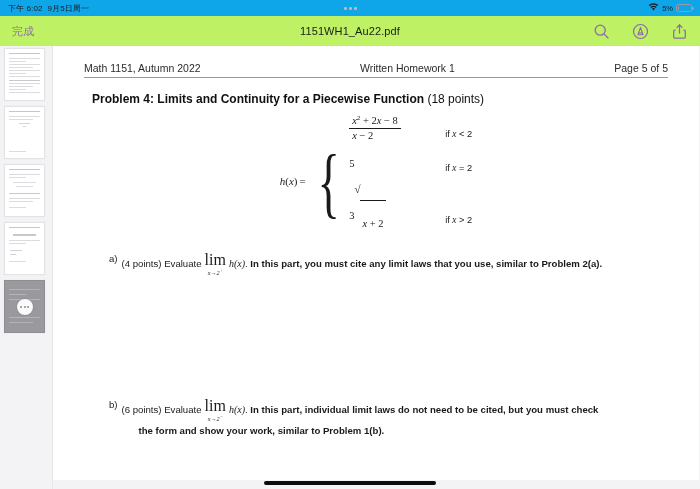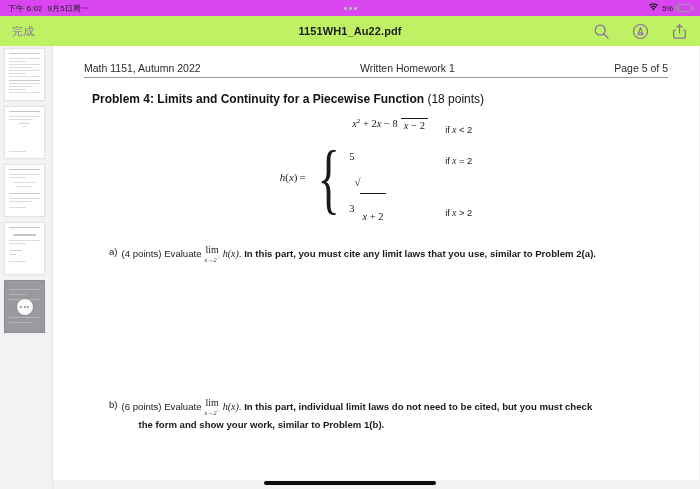--- a/index.html
+++ b/index.html
@@ -7,21 +7,21 @@
   body {
     font-family:"Liberation Sans", sans-serif;
     background:#f2f2f4;
     -webkit-font-smoothing:antialiased;
   }
   #screen { position:relative; width:700px; height:489px; background:#f3f3f5; }
 
   
   .statusbar {
     position:absolute; top:0; left:0; width:700px; height:16px;
-    display:flex; align-items:center; background:#d946ef;
+    display:flex; align-items:center; background:#0ea5e9;
     font-size:8px; color:#1c1c1e; padding:0 8px;gap:12px;
   }
   .sb-left { display:flex; align-items:center; gap:5px; white-space:nowrap; letter-spacing:.1px; }
   .sb-center { position:absolute; left:0; right:0; display:flex; justify-content:center; align-items:center; pointer-events:none; }
   .handle-dots { display:flex; gap:2px; }
   .handle-dots i { display:block; width:3px; height:3px; border-radius:1px; background:#b9b9be; }
   .sb-right { margin-left:auto; display:flex; align-items:center; gap:3px; white-space:nowrap; }
   .wifi { display:block; }
   .batt { position:relative; width:16px; height:7.5px; border:1px solid #9a9aa0; border-radius:2.2px; }
   .batt:after { content:""; position:absolute; right:-2.6px; top:2px; width:1.4px; height:3.2px; background:#9a9aa0; border-radius:0 1px 1px 0; }
@@ -32,21 +32,21 @@
   .toolbar {
     position:absolute; top:16px; left:0; width:700px; height:30px;
     background:#bef264; display:flex; align-items:center; padding:0 12px;
   }
   .done-btn {
     font-size:11px; color:#8c6ba8; background:none; border:none; cursor:pointer;
     font-family:"Liberation Sans", sans-serif; letter-spacing:.3px;
   }
   .doc-title {
     position:absolute; left:0; right:0; text-align:center;
-    font-size:11px; font-weight:bold; color:#1c1c1e; pointer-events:none;
+    font-size:11px; font-weight:normal; color:#1c1c1e; pointer-events:none;
     letter-spacing:.1px;
   }
   .tb-actions { margin-left:auto; display:flex; align-items:center; gap:22px; z-index:2; }
   .tb-icon { width:17px; height:17px; display:block; cursor:pointer; }
   .tb-icon svg { display:block; }
 
   
   .sidebar {
     position:absolute; top:46px; left:0; width:52px; bottom:0;
     background:#f3f3f5; overflow:hidden;
@@ -117,21 +117,21 @@
   .cases { display:flex; flex-direction:column; gap:11px; }
   .case-row { display:flex; align-items:center; }
   .case-expr {
     width:96px; font-family:"Liberation Serif", serif; font-size:10.5px;
     display:flex; align-items:center;
   }
   .case-cond {
     font-family:"Liberation Sans", sans-serif; font-size:9.3px; white-space:nowrap;margin-top:10px;
   }
   .case-cond i { font-family:"Liberation Serif", serif; font-style:italic; }
-  .frac { display:inline-flex; flex-direction:row; line-height:1.15; }
+  .frac { display:inline-flex; flex-direction:column; line-height:1.15; }
   .frac .num { padding:0 3px 1px; }
   .frac .den { border-top:.8px solid #1a1a1a; padding:1px 3px 0; }
   .ital { font-style:italic; }
   sup.exp { font-size:7px; vertical-align:super; line-height:0; }
   .sqrt { display:inline-flex; align-items:flex-start; }
   .sqrt .radical { font-size:11px; line-height:1; }
   .sqrt .rad-body { border-top:.8px solid #1a1a1a; padding:16px 2px; margin-top:16px; line-height:1.25; }
 
   
   .para-first {
@@ -143,21 +143,21 @@
   .part { font-family:"Liberation Sans", sans-serif; font-size:9.6px; display:flex; }
   .part-a { margin-top:7px; padding-left:25px; }
   .part-b { position:absolute; left:56px; right:31px; top:353px; }
   .part-label { padding-right:4px; white-space:nowrap; }
   .part-body { flex:1; }
   .part-body b { font-weight:bold; }
   .limit {
     display:inline-flex; flex-direction:column; align-items:center;
     vertical-align:middle; line-height:1; margin:0 3px; position:relative; top:-1px;
   }
-  .limit .lim-op { font-family:"Liberation Serif", serif; font-style:normal; font-size:10px; }
+  .limit .lim-op { font-family:"Liberation Serif", serif; font-style:normal; font-size:16px; }
   .limit .lim-sub { font-family:"Liberation Serif", serif; font-style:italic; font-size:6.2px; margin-top:.5px; }
   .limit .lim-sub sup { font-size:4.6px; vertical-align:super; }
   .fnx { font-family:"Liberation Serif", serif; font-style:italic; font-size:10px; }
   .part-b-line2 { padding-left:17px; margin-top:2px; font-weight:bold; }
 
   
   .home-indicator {
     position:absolute; bottom:4px; left:50%; transform:translateX(-50%);
     width:172px; height:4px; border-radius:2px; background:#0b0b0b;
   }

